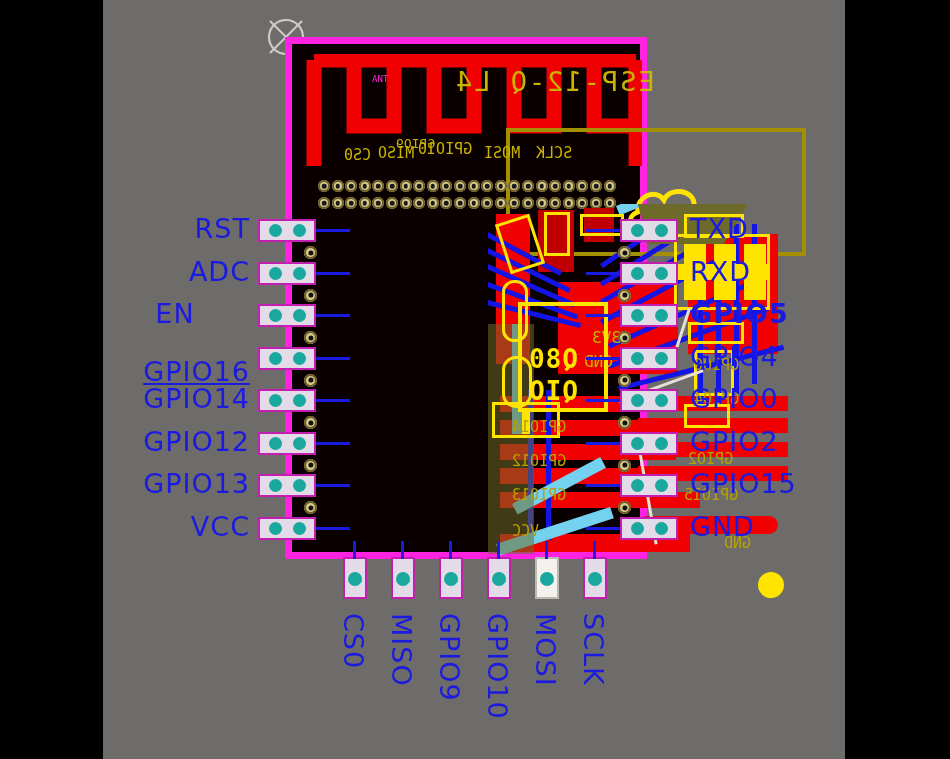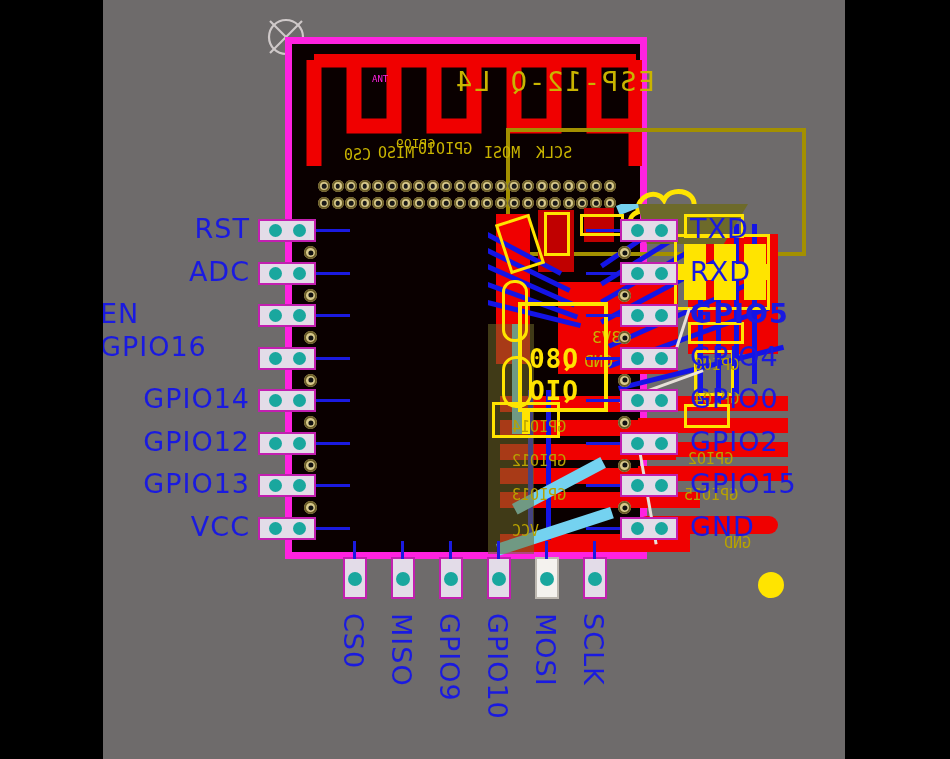--- a/index.html
+++ b/index.html
@@ -581,22 +581,22 @@
         </div>
         <div class="lead" style="left: 442px; top: 541px; width: 3px; height: 18px;"></div>
         <div class="pad bot" style="left: 480px; top: 557px;">
           <span class="dot d1"></span>
         </div>
         <div class="lead" style="left: 490px; top: 541px; width: 3px; height: 18px;"></div>
       </div>
     <div id="labels">
         <div class="lbl left" style="left: -3px; top: 215px; right: auto; width: 150px; text-align: right;">RST</div>
         <div class="lbl left" style="left: -3px; top: 257.5px; right: auto; width: 150px; text-align: right;">ADC</div>
-        <div class="lbl left" style="left: -3px; top: 300px; right: auto; width: 150px; text-align: left;">EN</div>
-        <div class="lbl left" style="left: -3px; top: 333px; right: auto; width: 150px; text-align: left;">GPIO16</div>
+        <div class="lbl left" style="left: -3px; top: 300px; right: auto; width: 150px; text-align: center;">EN</div>
+        <div class="lbl left" style="left: -3px; top: 358px; right: auto; width: 150px; text-align: right; text-decoration: underline;">GPIO16</div>
         <div class="lbl left" style="left: -3px; top: 385px; right: auto; width: 150px; text-align: right;">GPIO14</div>
         <div class="lbl left" style="left: -3px; top: 427.5px; right: auto; width: 150px; text-align: right;">GPIO12</div>
         <div class="lbl left" style="left: -3px; top: 470px; right: auto; width: 150px; text-align: right;">GPIO13</div>
         <div class="lbl left" style="left: -3px; top: 512.5px; right: auto; width: 150px; text-align: right;">VCC</div>
         <div class="lbl" style="left: 587px; top: 215px;">TXD</div>
         <div class="lbl" style="left: 587px; top: 257.5px;">RXD</div>
         <div class="lbl" style="left: 587px; top: 300px; font-weight: bold;">GPIO5</div>
         <div class="lbl" style="left: 587px; top: 342.5px;">GPIO4</div>
         <div class="lbl" style="left: 587px; top: 385px;">GPIO0</div>
         <div class="lbl" style="left: 587px; top: 427.5px;">GPIO2</div>

